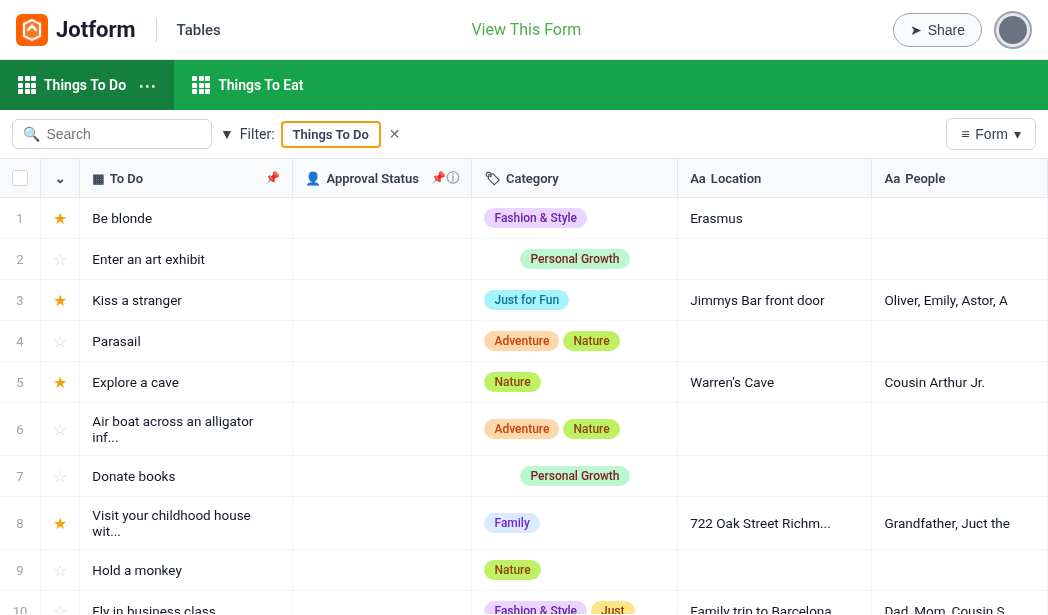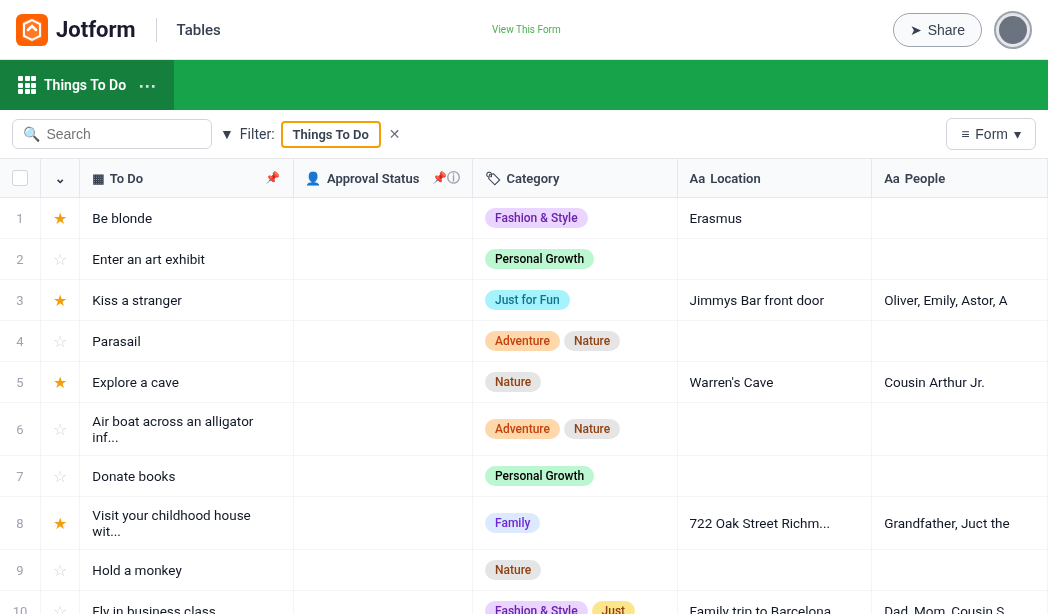--- a/index.html
+++ b/index.html
@@ -7,21 +7,21 @@
 
     
     .header { display: flex; align-items: center; padding: 4px 16px; height: 60px; border-bottom: 1px solid #e5e7eb; }
     .logo-area { display: flex; align-items: center; gap: 8px; min-width: 200px; }
     .logo-icon { width: 32px; height: 32px; }
     .logo-text { font-size: 22px; font-weight: 700; color: #1a1a2e; }
     .divider-v { width: 1px; height: 24px; background: #d1d5db; margin: 0 12px; }
     .tables-label { font-size: 15px; color: #374151; font-weight: 500; }
     .header-center { flex: 1; text-align: center; }
     .page-title { font-size: 18px; font-weight: 700; color: #1a1a2e; }
-    .view-form-link { font-size: 10px; color: #4CAF50; cursor: pointer; text-align: center; }
+    .view-form-link { font-size: 16px; color: #4CAF50; cursor: pointer; text-align: center; }
     .header-right { display: flex; align-items: center; gap: 12px; min-width: 200px; justify-content: flex-end; }
     .share-btn { display: flex; align-items: center; gap: 6px; padding: 8px 16px; border: 1.5px solid #9ca3af; border-radius: 20px; background: #f9fafb; cursor: pointer; font-size: 14px; font-weight: 500; color: #374151; }
     .avatar { width: 38px; height: 38px; border-radius: 50%; background: #e5e7eb; border: 2px solid #9ca3af; overflow: hidden; display: flex; align-items: center; justify-content: center; }
     .avatar-inner { width: 28px; height: 28px; border-radius: 50%; background: #6b7280; }
 
     
     .tab-bar { display: flex; align-items: center; background: #16a34a; height: 50px; padding: 0 0; gap: 0; }
     .tab { display: flex; align-items: center; gap: 8px; padding: 0 18px; height: 100%; cursor: pointer; color: #fff; font-weight: 600; font-size: 14px; position: relative; white-space: nowrap; }
     .tab.active { background: #15803d; }
     .tab-grid-icon { width: 18px; height: 18px; display: grid; grid-template-columns: repeat(3,5px); grid-template-rows: repeat(3,5px); gap: 1.5px; }
@@ -58,24 +58,24 @@
 
     .row-num { color: #9ca3af; font-size: 13px; text-align: center; }
     .star-filled { color: #f59e0b; font-size: 16px; }
     .star-empty { color: #d1d5db; font-size: 16px; }
 
     .checkbox { width: 16px; height: 16px; border: 1.5px solid #d1d5db; border-radius: 3px; background: #fff; }
 
     
     .tag { display: inline-block; padding: 3px 10px; border-radius: 12px; font-size: 12px; font-weight: 500; margin-right: 4px; }
     .tag-fashion { background: #e9d5ff; color: #6b21a8; }
-    .tag-personal { background: #bbf7d0; color: #000000; }
+    .tag-personal { background: #bbf7d0; color: #7f1d1d; margin-left: 36px; }
     .tag-fun { background: #a5f3fc; color: #0e7490; }
     .tag-adventure { background: #fed7aa; color: #c2410c; }
-    .tag-nature { background: #e5e5e5; color: #92400e; }
+    .tag-nature { background: #bef264; color: #92400e; }
     .tag-family { background: #dbeafe; color: #6d28d9; }
     .tag-just { background: #fde68a; color: #92400e; }
 
     
     .th-icon { display: inline-flex; align-items: center; gap: 5px; }
     .col-icon { font-size: 13px; }
 
     
     .pin-icon { color: #9ca3af; font-size: 12px; margin-left: auto; }
     .th-inner { display: flex; align-items: center; justify-content: space-between; }
@@ -119,20 +119,34 @@
       <span></span>
         <span></span>
         <span></span>
       <span></span>
         <span></span>
         <span></span>
     </div>
     <span>Things To Do</span>
     <span class="tab-dots">⋯</span>
   </div>
+  <div class="tab">
+    <div class="tab-grid-icon">
+      <span></span>
+        <span></span>
+        <span></span>
+      <span></span>
+        <span></span>
+        <span></span>
+      <span></span>
+        <span></span>
+        <span></span>
+    </div>
+    <span>Things To Eat</span>
+  </div>
 </div>
 
 <div class="filter-bar">
   <div class="search-box">
     <span class="search-icon">🔍</span>
     <input type="text" class="search-input" placeholder="Search" style="">
   </div>
   <div class="filter-section">
     <span class="filter-icon">▼</span>
     <span class="filter-label">Filter:</span>

